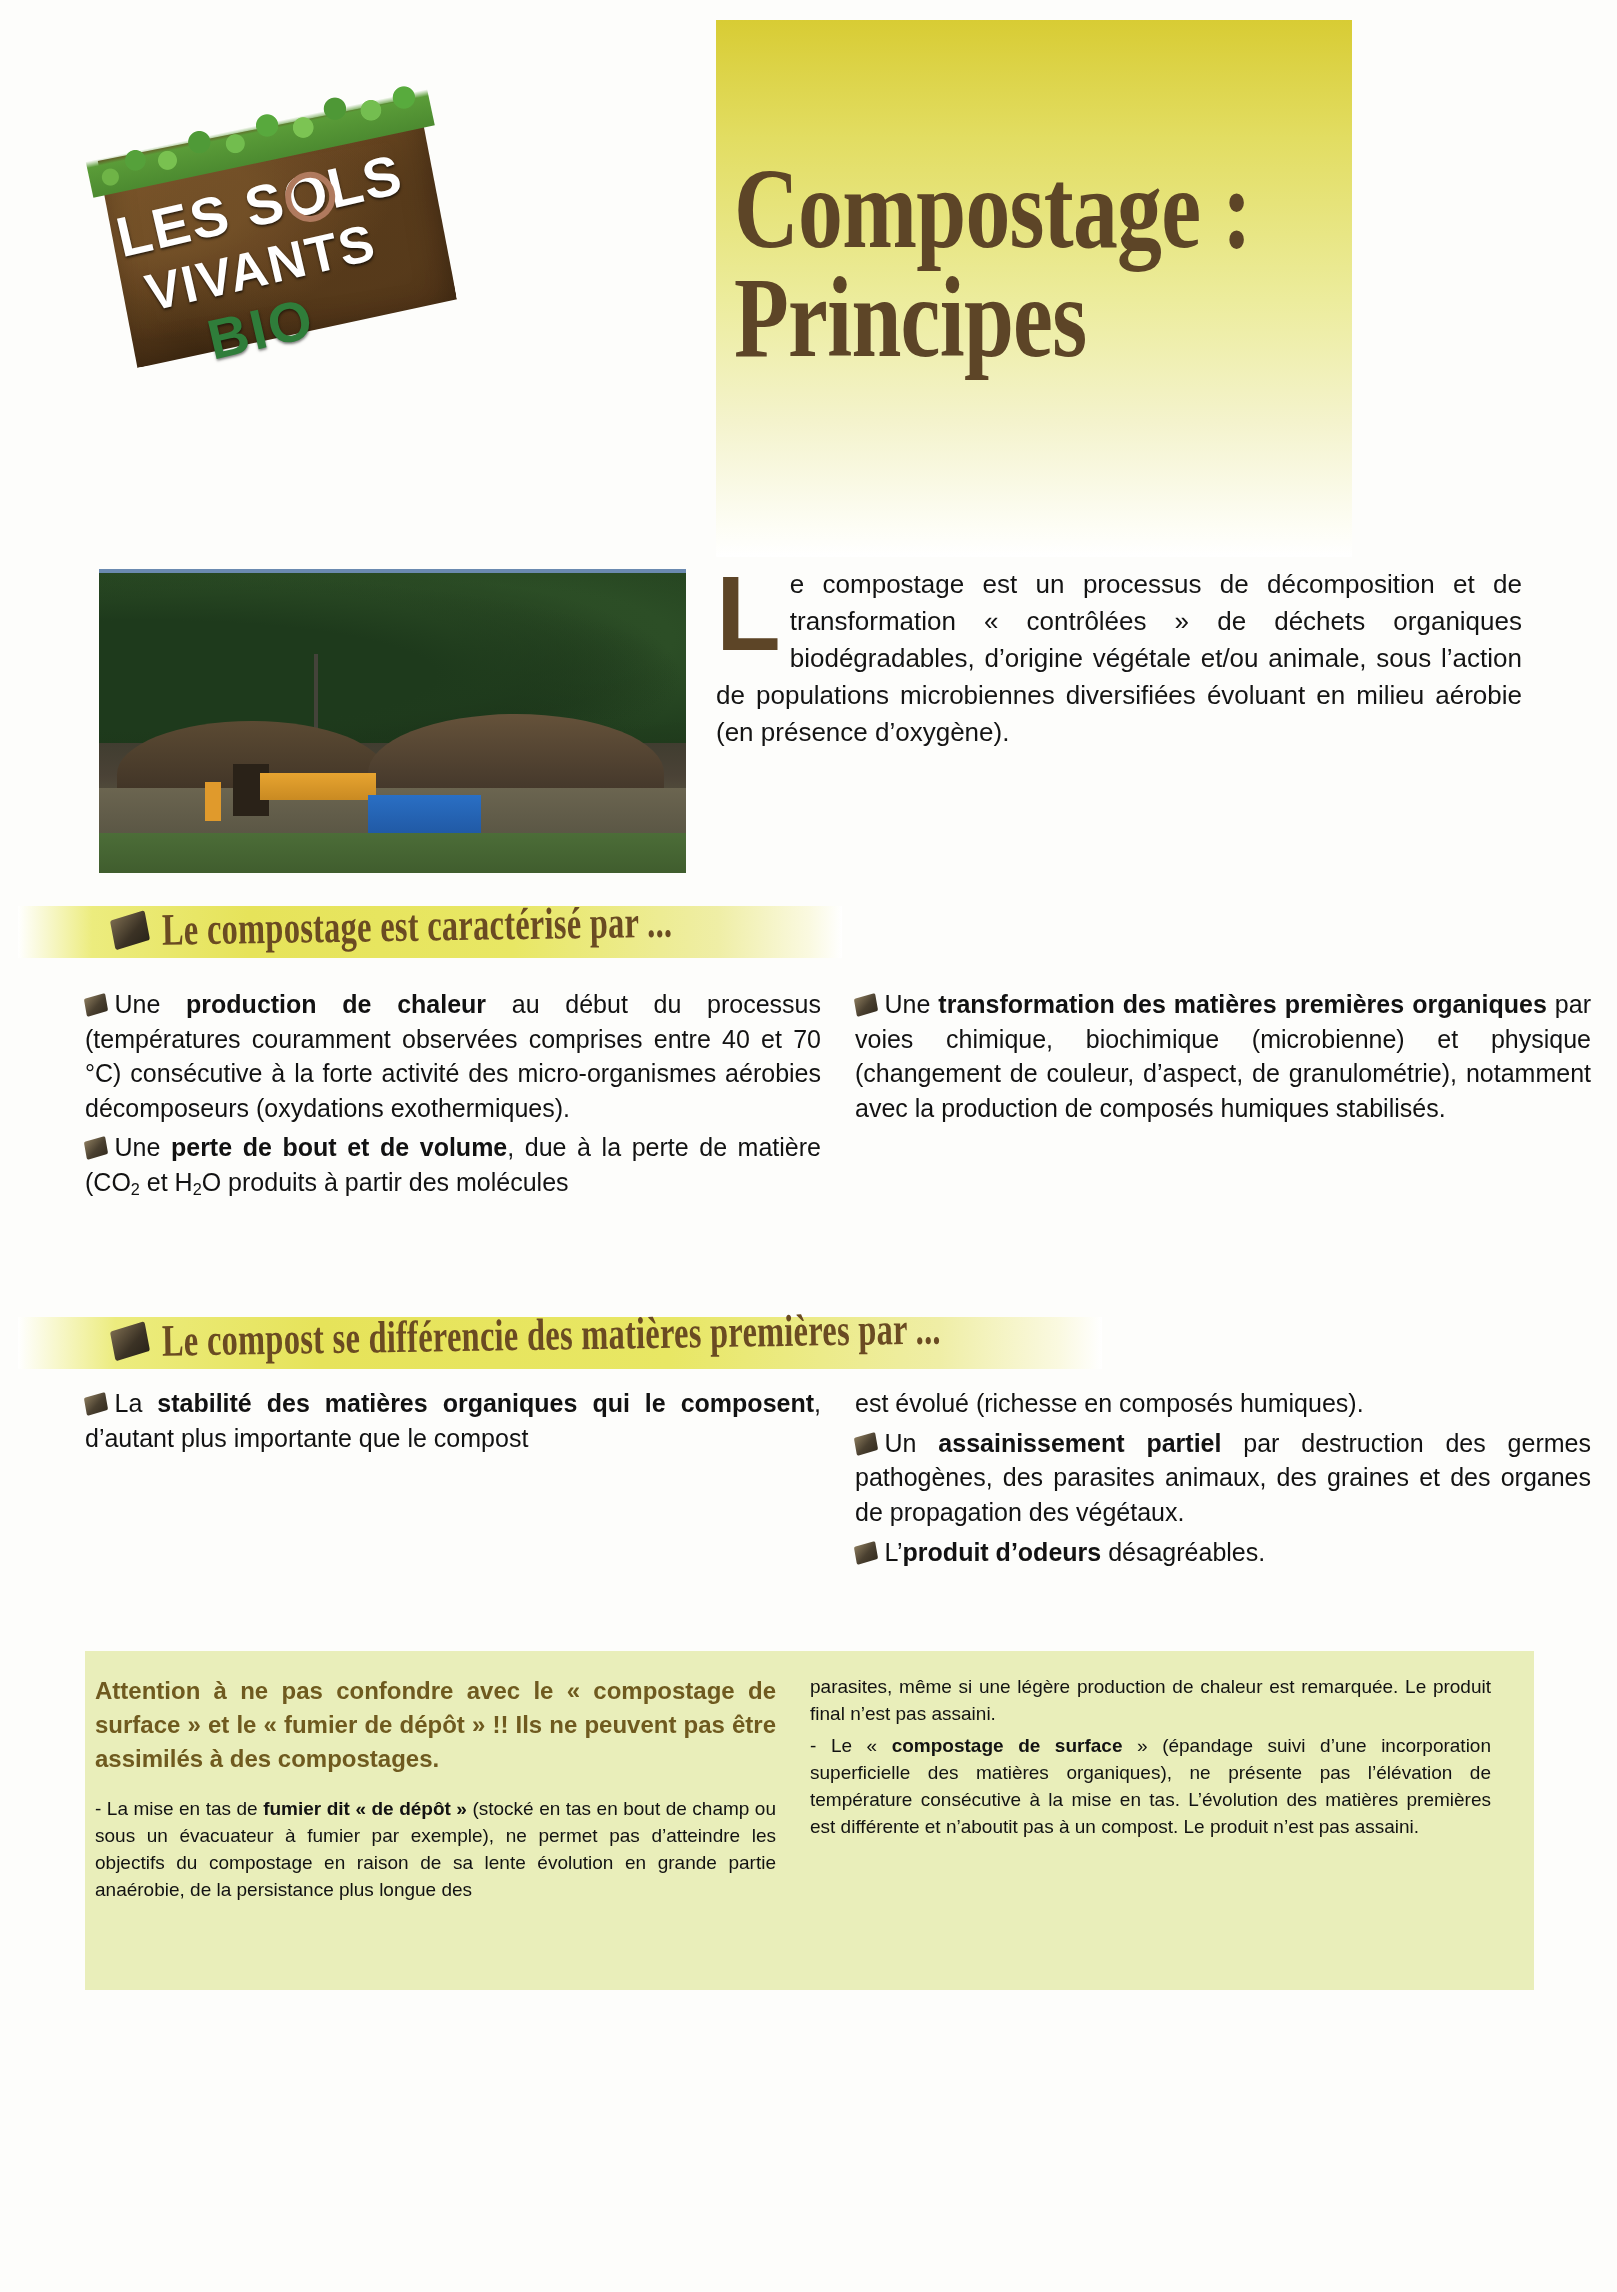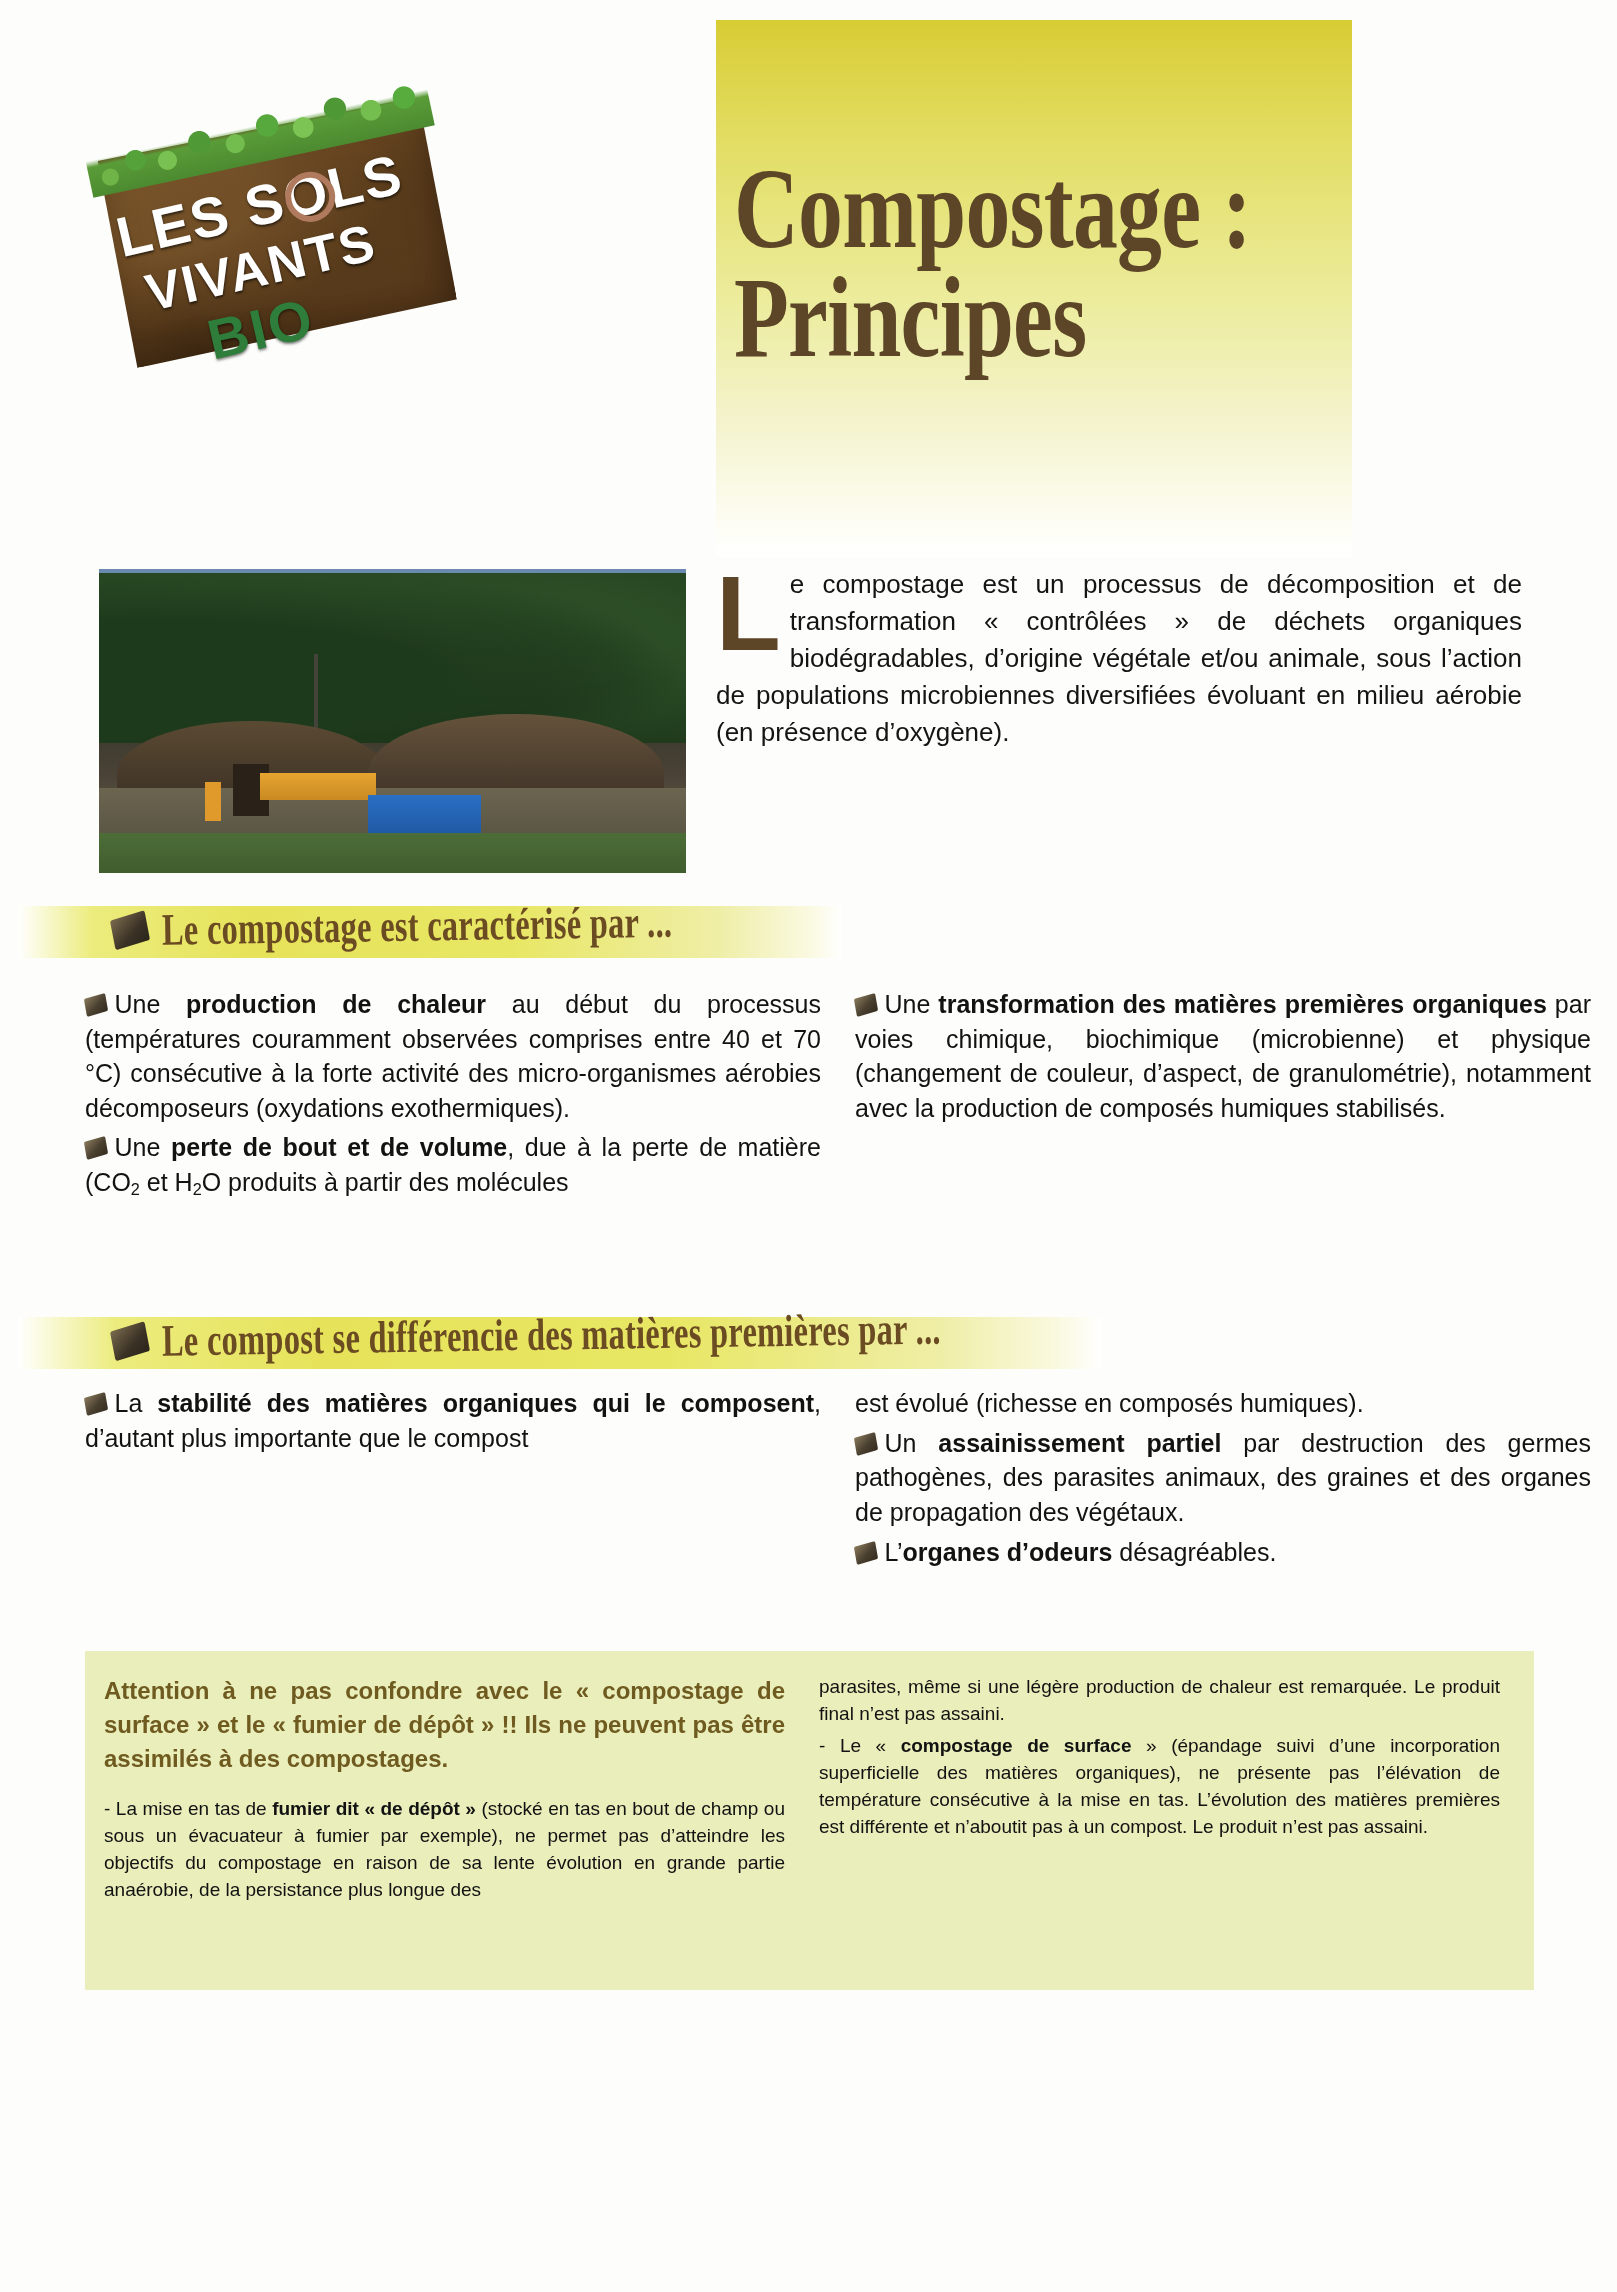--- a/index.html
+++ b/index.html
@@ -220,21 +220,21 @@
     margin-right:8px;
     vertical-align:-0.9px;
   }
   b { font-weight:bold; }
   sub { font-size:.65em; vertical-align:-.25em; }
 
   
   .attn {
     position:absolute; left:85px; top:1651px; width:1449px; height:339px;
     background:#e9eeba;
-    padding:23px 27px 9px 19px;
+    padding:23px 27px 9px 10px;
     display:flex; gap:34px;
   }
   .attn .col { width:681px; }
   .attn .hd {
     font-size:24px; line-height:1.42; font-weight:bold;
     color:#6f5a1f; text-align:justify; margin:0 0 19.7px 0;
   }
   .attn .para { font-size:19px; line-height:1.42; }
 
   
@@ -328,21 +328,21 @@
       <p class="para">
         <span class="bullet"></span><span>La </span><b>stabilité des matières organiques qui le composent</b><span>, d’autant plus importante que le compost</span>
       </p>
     </div>
     <div class="col">
       <p class="para cont">est évolué (richesse en composés humiques).</p>
       <p class="para">
         <span class="bullet"></span><span>Un </span><b>assainissement partiel</b><span> par destruction des germes pathogènes, des parasites animaux, des graines et des organes de propagation des végétaux.</span>
       </p>
       <p class="para">
-        <span class="bullet"></span><span>L’</span><b>organes d’odeurs</b><span> désagréables.</span>
+        <span class="bullet"></span><span>L’</span><b>produit d’odeurs</b><span> désagréables.</span>
       </p>
     </div>
   </div>
 
   <div class="attn">
     <div class="col">
       <p class="hd">Attention à ne pas confondre avec le « compostage de surface » et le « fumier de dépôt » !! Ils ne peuvent pas être assimilés à des compostages.</p>
       <p class="para">
         <span>- La mise en tas de </span><b>fumier dit « de dépôt »</b><span> (stocké en tas en bout de champ ou sous un évacuateur à fumier par exemple), ne permet pas d’atteindre les objectifs du compostage en raison de sa lente évolution en grande partie anaérobie, de la persistance plus longue des</span>
       </p>

